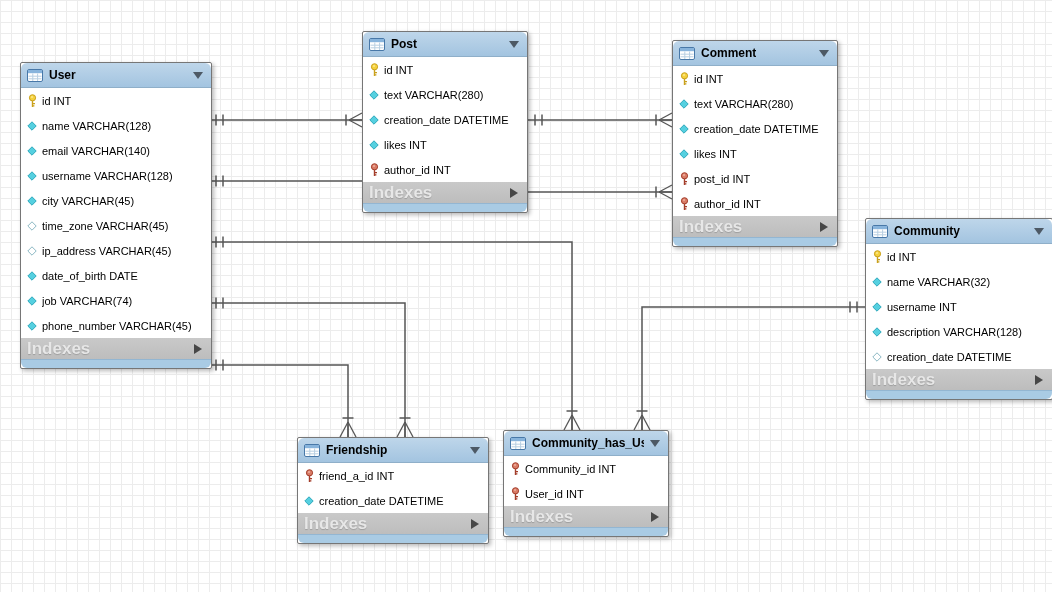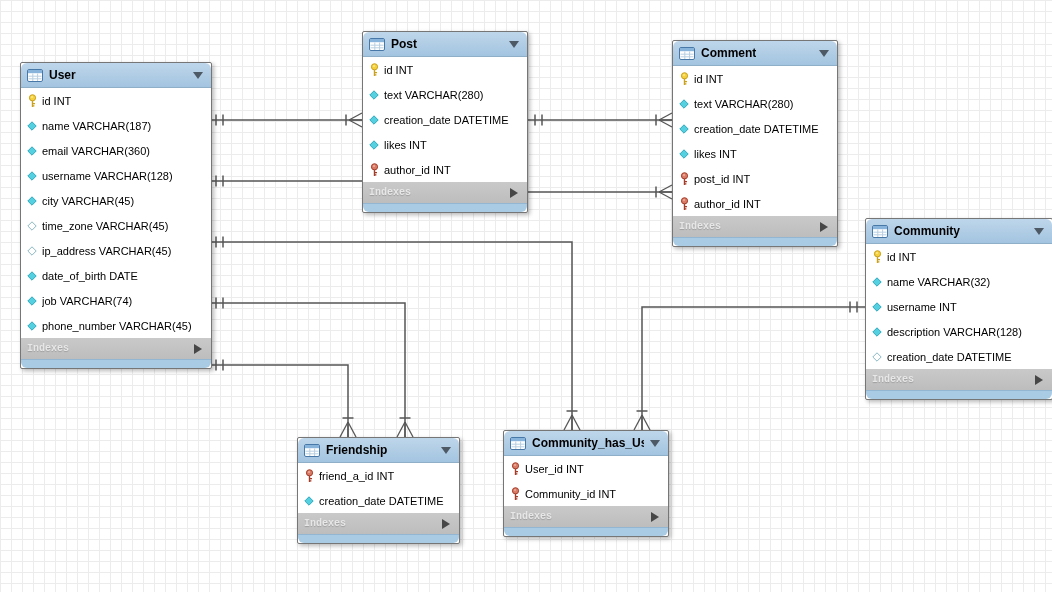--- a/index.html
+++ b/index.html
@@ -25,21 +25,21 @@
   .tri-down{width:0;height:0;border-left:5px solid transparent;border-right:5px solid transparent;
     border-top:7px solid #4d5965;margin-left:auto;}
   .tbl-body{background:#fff;}
   .tbl-row{height:25px;display:flex;align-items:center;gap:4px;padding-left:5px;box-sizing:border-box;}
   .row-icon{width:12px;display:flex;justify-content:center;align-items:center;flex:0 0 12px;}
   .col-text{font-size:11px;color:#000;white-space:nowrap;overflow:hidden;}
   .tbl-footer{
     height:21px;display:flex;align-items:center;padding:0 9px 0 6px;
     background:linear-gradient(#c9c9c9,#bdbdbd);box-sizing:border-box;
   }
-  .footer-label{font-size:10px;font-weight:bold;color:#e7e7e7;text-shadow:0 1px 1px rgba(0,0,0,0.18);font-family:Liberation Mono, monospace;}
+  .footer-label{font-size:17px;font-weight:bold;color:#e7e7e7;text-shadow:0 1px 1px rgba(0,0,0,0.18);}
   .tri-right{width:0;height:0;border-top:5px solid transparent;border-bottom:5px solid transparent;
     border-left:8px solid #474747;margin-left:auto;}
   .tbl-strip{height:8px;background:#a9cbe4;border-top:1px solid #93b6d2;border-radius:0 0 6px 6px;}
 </style>
 </head>
 <body>
 
 <div id="canvas">
     <svg id="rel-layer" width="1052" height="592">
       <g>
@@ -128,29 +128,29 @@
             </svg>
           </span>
           <span class="col-text">id INT</span>
         </div>
         <div class="tbl-row">
           <span class="row-icon">
             <svg width="10" height="10" viewBox="0 0 10 10">
               <path d="M5 0.8 L9.2 5 L5 9.2 L0.8 5 Z" fill="#55d0e0" stroke="#2fa8bc"></path>
             </svg>
           </span>
-          <span class="col-text">name VARCHAR(187)</span>
-        </div>
-        <div class="tbl-row">
-          <span class="row-icon">
-            <svg width="10" height="10" viewBox="0 0 10 10">
-              <path d="M5 0.8 L9.2 5 L5 9.2 L0.8 5 Z" fill="#55d0e0" stroke="#2fa8bc"></path>
-            </svg>
-          </span>
-          <span class="col-text">email VARCHAR(360)</span>
+          <span class="col-text">name VARCHAR(128)</span>
+        </div>
+        <div class="tbl-row">
+          <span class="row-icon">
+            <svg width="10" height="10" viewBox="0 0 10 10">
+              <path d="M5 0.8 L9.2 5 L5 9.2 L0.8 5 Z" fill="#55d0e0" stroke="#2fa8bc"></path>
+            </svg>
+          </span>
+          <span class="col-text">email VARCHAR(140)</span>
         </div>
         <div class="tbl-row">
           <span class="row-icon">
             <svg width="10" height="10" viewBox="0 0 10 10">
               <path d="M5 0.8 L9.2 5 L5 9.2 L0.8 5 Z" fill="#55d0e0" stroke="#2fa8bc"></path>
             </svg>
           </span>
           <span class="col-text">username VARCHAR(128)</span>
         </div>
         <div class="tbl-row">
@@ -401,21 +401,21 @@
           </span>
           <span class="col-text">creation_date DATETIME</span>
         </div>
       </div>
       <div class="tbl-footer">
         <span class="footer-label">Indexes</span>
         <span class="tri-right"></span>
       </div>
       <div class="tbl-strip"></div>
     </div>
-    <div class="tbl" style="left: 297px; top: 437px; width: 163px;">
+    <div class="tbl" style="left: 297px; top: 437px; width: 192px;">
       <div class="tbl-header">
         <span style="display:flex">
           <svg width="16" height="13" viewBox="0 0 16 13">
             <rect x="0.5" y="0.5" width="15" height="12" rx="1.5" fill="#ffffff" stroke="#4878a8"></rect>
             <rect x="1" y="1" width="14" height="3.2" fill="#88b4dc"></rect>
             <path d="M5.8 4.5 V12 M10.6 4.5 V12 M1.5 7.2 H14.5 M1.5 9.8 H14.5" stroke="#b8cfe2" stroke-width="1"></path>
           </svg>
         </span>
         <span class="tbl-name">Friendship</span>
         <span class="tri-down"></span>
@@ -460,31 +460,31 @@
       </div>
       <div class="tbl-body">
         <div class="tbl-row">
           <span class="row-icon">
             <svg width="9" height="14" viewBox="0 0 9 14">
               <circle cx="4.5" cy="3.8" r="3.1" fill="#d97b66" stroke="#a33d2a"></circle>
               <circle cx="4" cy="3" r="1" fill="#efb0a0"></circle>
               <path d="M4.5 6.8 V13 M4.5 9.6 H7 M4.5 11.9 H6.4" stroke="#a33d2a" stroke-width="1.4" fill="none"></path>
             </svg>
           </span>
+          <span class="col-text">Community_id INT</span>
+        </div>
+        <div class="tbl-row">
+          <span class="row-icon">
+            <svg width="9" height="14" viewBox="0 0 9 14">
+              <circle cx="4.5" cy="3.8" r="3.1" fill="#d97b66" stroke="#a33d2a"></circle>
+              <circle cx="4" cy="3" r="1" fill="#efb0a0"></circle>
+              <path d="M4.5 6.8 V13 M4.5 9.6 H7 M4.5 11.9 H6.4" stroke="#a33d2a" stroke-width="1.4" fill="none"></path>
+            </svg>
+          </span>
           <span class="col-text">User_id INT</span>
-        </div>
-        <div class="tbl-row">
-          <span class="row-icon">
-            <svg width="9" height="14" viewBox="0 0 9 14">
-              <circle cx="4.5" cy="3.8" r="3.1" fill="#d97b66" stroke="#a33d2a"></circle>
-              <circle cx="4" cy="3" r="1" fill="#efb0a0"></circle>
-              <path d="M4.5 6.8 V13 M4.5 9.6 H7 M4.5 11.9 H6.4" stroke="#a33d2a" stroke-width="1.4" fill="none"></path>
-            </svg>
-          </span>
-          <span class="col-text">Community_id INT</span>
         </div>
       </div>
       <div class="tbl-footer">
         <span class="footer-label">Indexes</span>
         <span class="tri-right"></span>
       </div>
       <div class="tbl-strip"></div>
     </div>
   </div>
 

